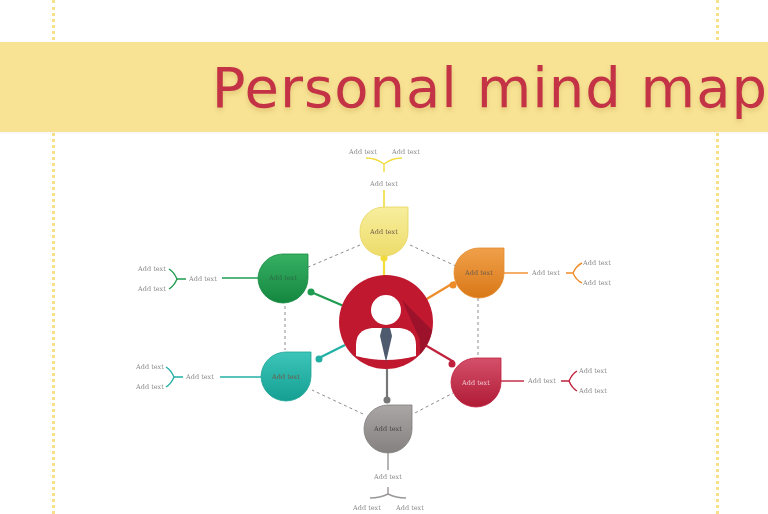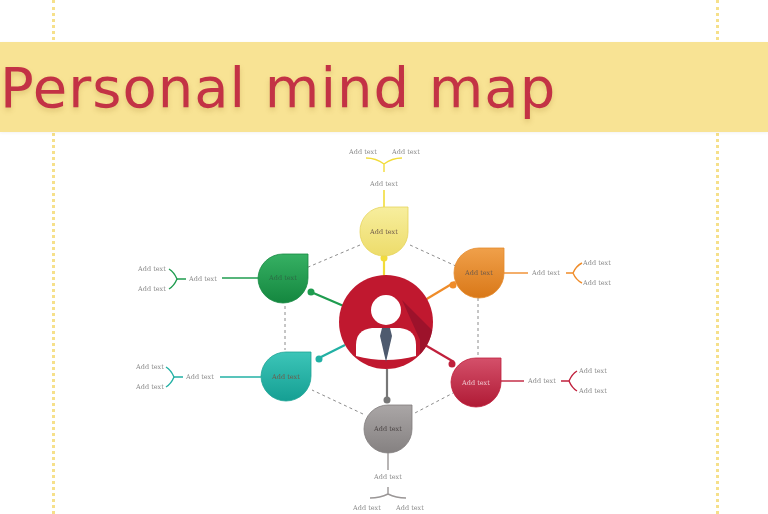--- a/index.html
+++ b/index.html
@@ -1,19 +1,19 @@
 <!DOCTYPE html>
 <html><head>
 <meta charset="utf-8">
 <style>
   html, body { margin: 0; padding: 0; }
   body { width: 768px; height: 514px; background: #ffffff; position: relative; overflow: hidden; font-family: "DejaVu Sans", sans-serif; }
   .vline { position: absolute; top: 0; bottom: 0; width: 0; border-left: 3px dotted #f6e08a; }
   .banner { position: absolute; left: 0; top: 42px; width: 768px; height: 90px; background: #f8e394; box-shadow: 0 1px 3px rgba(0,0,0,0.05); }
-  .title { position: absolute; left: 0; top: 42px; width: 768px; height: 90px; text-align: left; line-height: 92px; font-family: "DejaVu Sans", sans-serif; font-size: 56px; font-weight: normal; color: #c33245; letter-spacing: 1px; text-shadow: 0 3px 5px rgba(160,120,40,0.25); }
+  .title { position: absolute; left: 0; top: 42px; width: 768px; height: 90px; text-align: right; line-height: 92px; font-family: "DejaVu Sans", sans-serif; font-size: 56px; font-weight: normal; color: #c33245; letter-spacing: 1px; text-shadow: 0 3px 5px rgba(160,120,40,0.25); }
   svg { position: absolute; left: 0; top: 0; }
   .lbl { font-family: "DejaVu Serif", serif; font-size: 6.5px; fill: #8a8a8a; }
   .nlbl { font-family: "DejaVu Serif", serif; font-size: 6.5px; fill: #6f5a4a; }
 </style>
 </head>
 <body>
 
 <div class="vline" style="left:52px;"></div>
 <div class="vline" style="left:716px;"></div>
 

